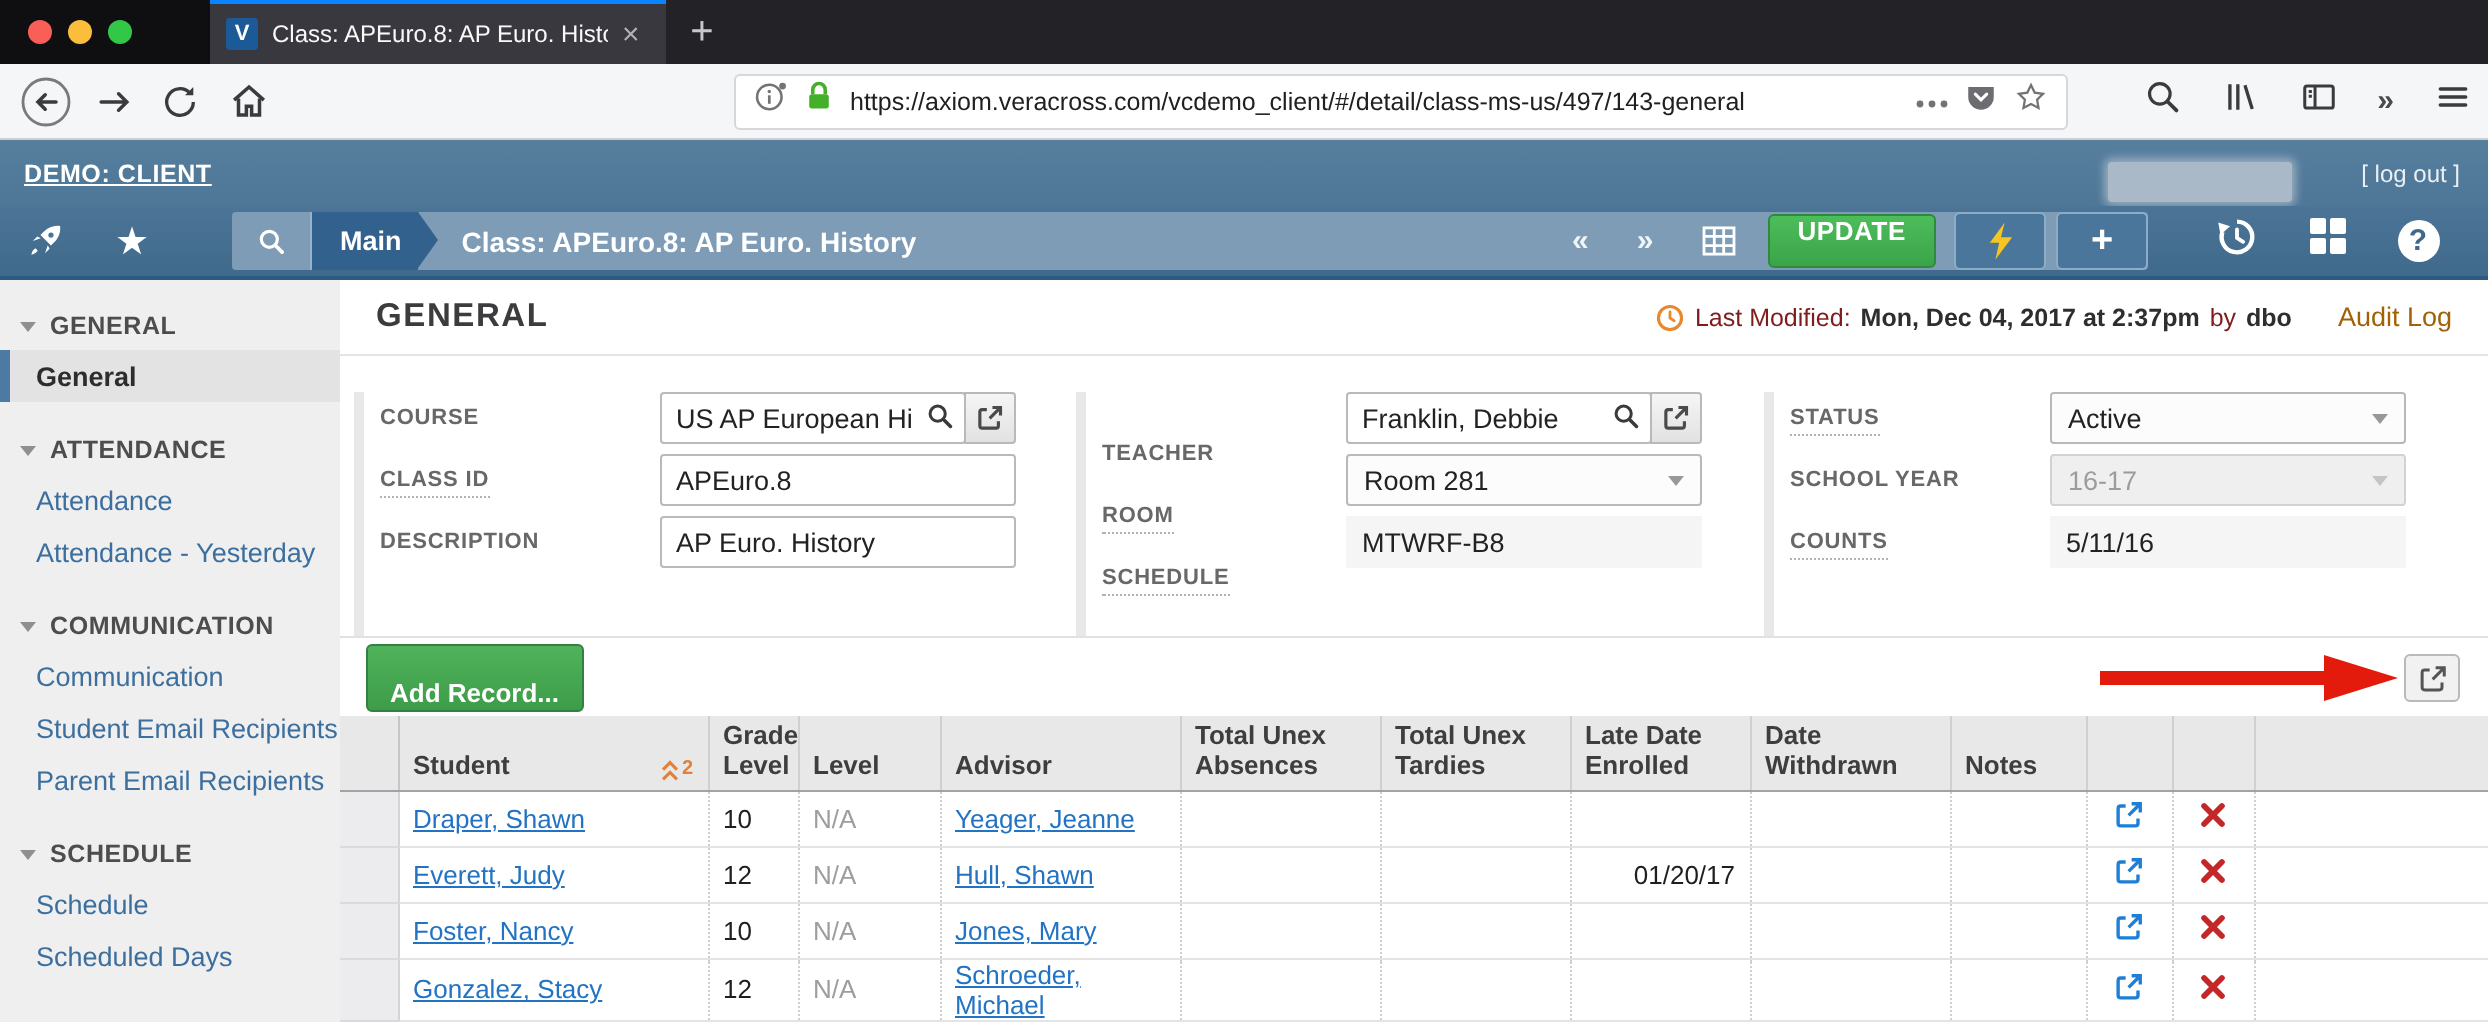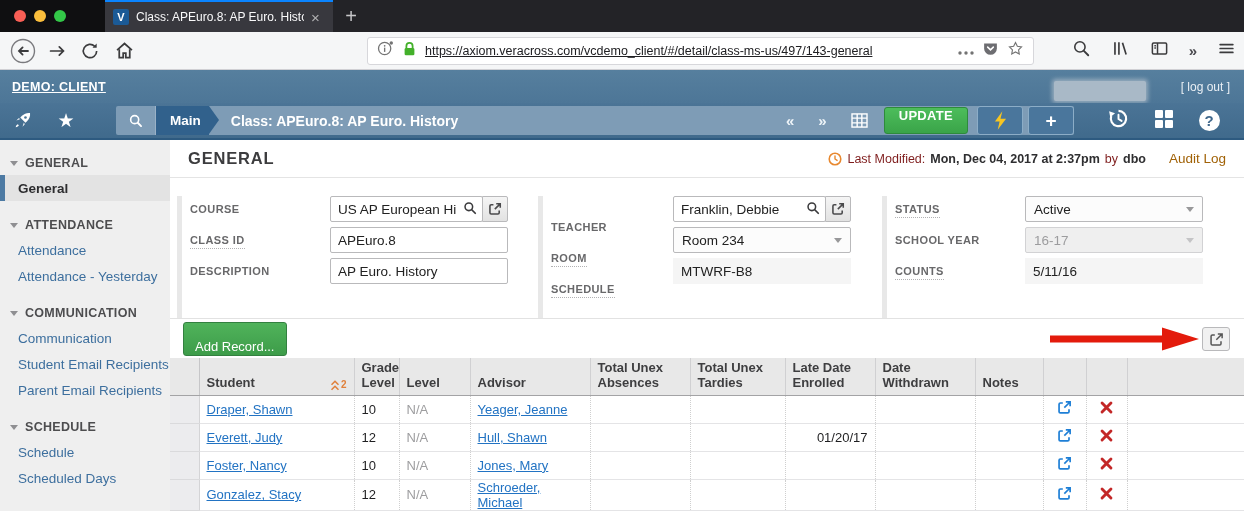--- a/index.html
+++ b/index.html
@@ -16,21 +16,21 @@
   .favicon { width:16px; height:16px; background:#1b5a96; color:#fff; font-size:11px; font-weight:bold; display:flex; align-items:center; justify-content:center; border-radius:2px; flex:none; }
   .tabtitle { font-size:12px; white-space:nowrap; overflow:hidden; width:168px; }
   .tabclose { color:#b1b1b3; font-size:15px; line-height:1; cursor:pointer; }
   .newtab { width:36px; display:flex; align-items:center; justify-content:center; color:#c8c8ca; font-size:20px; background:#232327; }
   .tabrest { flex:1; background:#232327; }
 
   
   .toolbar { height:38px; background:#f5f6f7; border-bottom:1px solid #d0d0d4; display:flex; align-items:center; padding:0 8px; }
   .navbtn { width:30px; height:30px; display:flex; align-items:center; justify-content:center; border-radius:3px; margin-right:4px; }
   .urlbar { width:672px; height:28px; margin-left:224px; background:#fff; border:1px solid #d7d7db; border-radius:3px; display:flex; align-items:center; padding:0 9px; gap:8px; }
-  .urltext { flex:1; font-size:12.5px; color:#202023; white-space:nowrap; overflow:hidden;text-decoration:underline; }
+  .urltext { flex:1; font-size:12.5px; color:#202023; white-space:nowrap; overflow:hidden; }
   .rt-icons { display:flex; align-items:center; margin-left:38px; gap:20px; }
   .chev2 { color:#4a4a4f; font-size:15px; font-weight:bold; }
 
   
   .topbar { height:33px; background:linear-gradient(#567f9e,#4d7697); color:#fff; display:flex; align-items:center; padding:0 12px; position:relative;text-decoration:underline; }
   .clientlabel { font-size:12.5px; font-weight:bold; letter-spacing:.3px; }
   .redacted { position:absolute; right:98px; top:11px; width:92px; height:20px; background:#a9b9c7; border-radius:2px; box-shadow:0 0 4px 2px rgba(169,185,199,.8); }
   .logout { position:absolute; right:14px; font-size:12px; color:#e9eff4; }
 
   
@@ -84,21 +84,21 @@
   .lookup-mag { position:absolute; right:6px; top:5px; cursor:pointer; }
   .attachbtn { width:26px; height:26px; margin-left:-1px; background:linear-gradient(#f5f5f5,#e2e2e2); border:1px solid #b9b9bb; border-radius:0 2px 2px 0; display:flex; align-items:center; justify-content:center; cursor:pointer; flex:none; }
   .select { flex:1; height:26px; border:1px solid #b9b9bb; border-radius:2px; background:#fcfcfc; display:flex; align-items:center; padding:0 8px; font-size:13.5px; color:#222; cursor:pointer; }
   .selcaret { margin-left:auto; width:0; height:0; border-left:4px solid transparent; border-right:4px solid transparent; border-top:5px solid #98989a; }
   .select.disabled { background:#efefef; color:#9c9c9e; border-color:#d2d2d4; cursor:default; }
   .select.disabled .selcaret { border-top-color:#c4c4c6; }
   .readonly { flex:1; height:26px; background:#f5f5f5; display:flex; align-items:center; padding:0 8px; font-size:13.5px; color:#222; }
 
   
   .records-bar { height:40px; border-top:1px solid #e2e2e2; display:flex; align-items:center; padding:0 13px; position:relative; }
-  .addbtn { height:29px; padding:16px 11px; background:linear-gradient(#50b35b,#3d9c49); border:1px solid #338040; border-radius:3px; color:#fff; font-weight:normal; font-size:13px; cursor:pointer; }
+  .addbtn { height:29px; padding:16px 11px; background:linear-gradient(#50b35b,#3d9c49); border:1px solid #338040; border-radius:3px; color:#fff; font-weight:bold; font-size:13px; cursor:pointer; }
   .popout-btn { position:absolute; right:14px; top:8px; width:28px; height:24px; background:#f1f1f1; border:1px solid #b9b9bb; border-radius:3px; display:flex; align-items:center; justify-content:center; cursor:pointer; }
   .red-arrow { position:absolute; right:44px; top:8px; }
 
   
   table.grid { width:1074px; border-collapse:collapse; table-layout:fixed; font-size:13px; }
   .grid th { background:#e8e8e8; border-right:1px solid #d0d0d2; border-bottom:1px solid #a3a3a5; color:#3e3e40; font-weight:bold; text-align:left; vertical-align:bottom; padding:3px 7px 4px 7px; height:37px; line-height:1.15; }
   .grid th.handle { border-right:1px solid #c6c6c8; }
   .grid td { border-right:1px dotted #cfcfcf; border-bottom:1px solid #e4e4e6; height:28px; padding:0 7px; color:#1f1f21; background:#fff; }
   .grid td.handle { background:#ececee; border-right:1px solid #d4d4d6; border-bottom:1px solid #dadadc; }
   .grid td.right { text-align:right; }
@@ -380,21 +380,21 @@
                     <path d="M6.2 3.2H3.6c-.8 0-1.4.6-1.4 1.4v7.8c0 .8.6 1.4 1.4 1.4h7.8c.8 0 1.4-.6 1.4-1.4V9.8" fill="none" stroke="#4a4a4c" stroke-width="1.8"></path>
                     <path d="M9.4 2h4.6v4.6M13.6 2.4L7.8 8.2" fill="none" stroke="#4a4a4c" stroke-width="1.8"></path>
                   </svg>
                 </span>
               </div>
             </div>
             <div class="frow">
               <div class="flabel"><span class="dotted">ROOM</span></div>
               <div class="fcontrol">
                 <span class="select">
-                  <span>Room 234</span>
+                  <span>Room 281</span>
                   <span class="selcaret"></span>
                 </span>
               </div>
             </div>
             <div class="frow">
               <div class="flabel"><span class="dotted">SCHEDULE</span></div>
               <div class="fcontrol">
                 <span class="readonly">MTWRF-B8</span>
               </div>
             </div>

